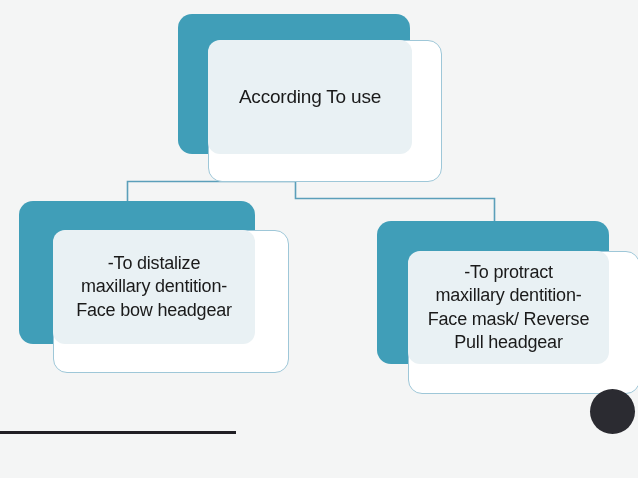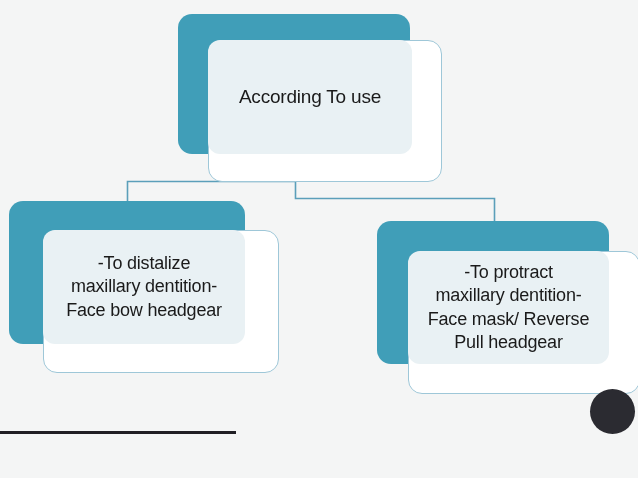--- a/index.html
+++ b/index.html
@@ -71,21 +71,21 @@
     letter-spacing: -0.2px;
   }
 
   
   #node-root { left: 178px; top: 2px; width: 264px; height: 168px; margin-top: 12px; }
   #node-root .plate-back  { width: 232px; height: 140px; }
   #node-root .plate-front { left: 30px; top: 26px; width: 234px; height: 142px; }
   #node-root .plate-fill  { left: 30px; top: 26px; width: 204px; height: 114px; }
   #node-root .node-text   { font-size: 19px; }
 
-  #node-left { left: 9px; top: 201px; width: 270px; height: 172px; }
+  #node-left { left: 19px; top: 201px; width: 270px; height: 172px; }
   #node-left .plate-back  { width: 236px; height: 143px; }
   #node-left .plate-front { left: 34px; top: 29px; width: 236px; height: 143px; }
   #node-left .plate-fill  { left: 34px; top: 29px; width: 202px; height: 114px; }
   #node-left .node-text   { font-size: 18px; }
 
   #node-right { left: 377px; top: 221px; width: 261px; height: 217px; }
   #node-right .plate-back  { width: 232px; height: 143px; }
   #node-right .plate-front { left: 31px; top: 30px; width: 232px; height: 143px; }
   #node-right .plate-fill  { left: 31px; top: 30px; width: 201px; height: 113px; }
   #node-right .node-text   { font-size: 18px; }

